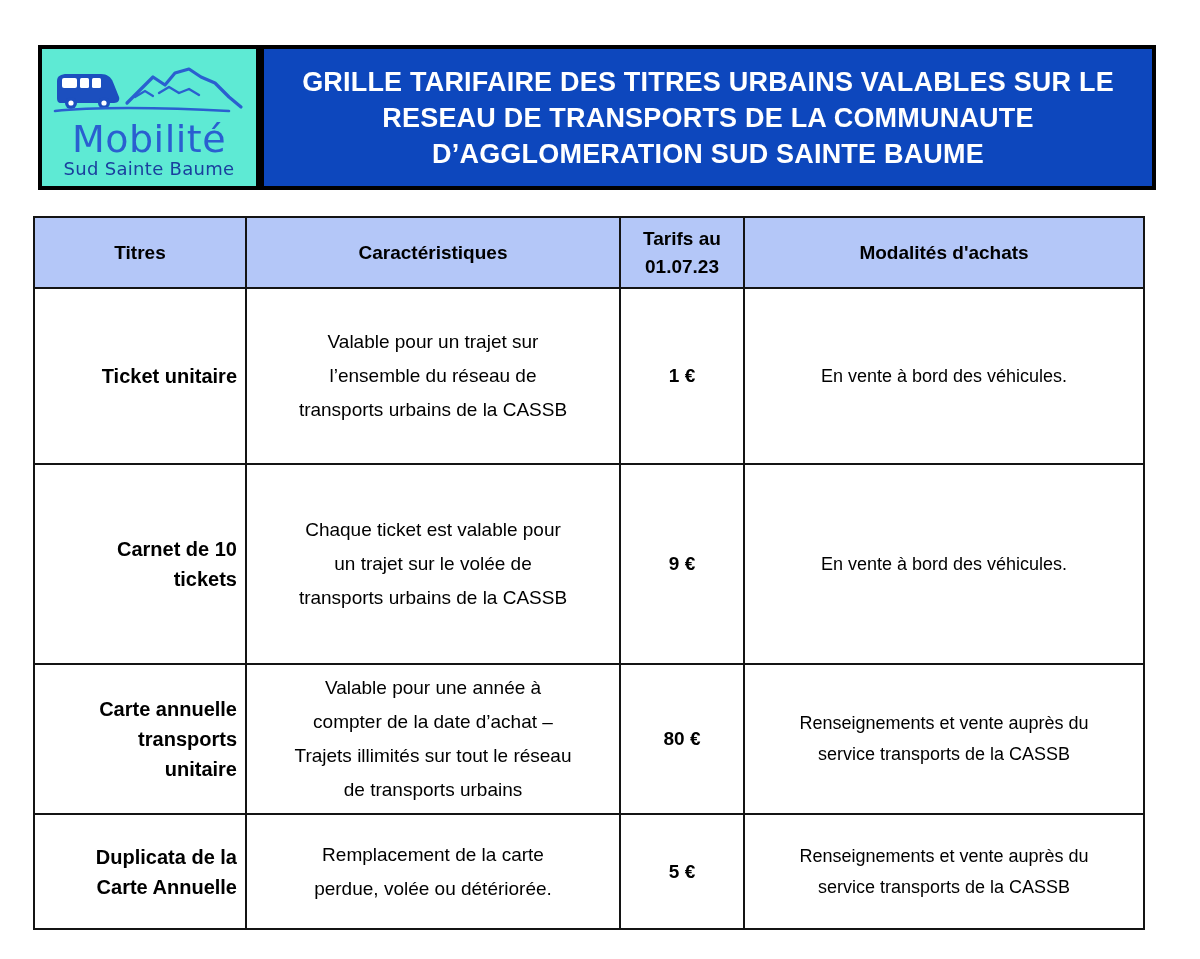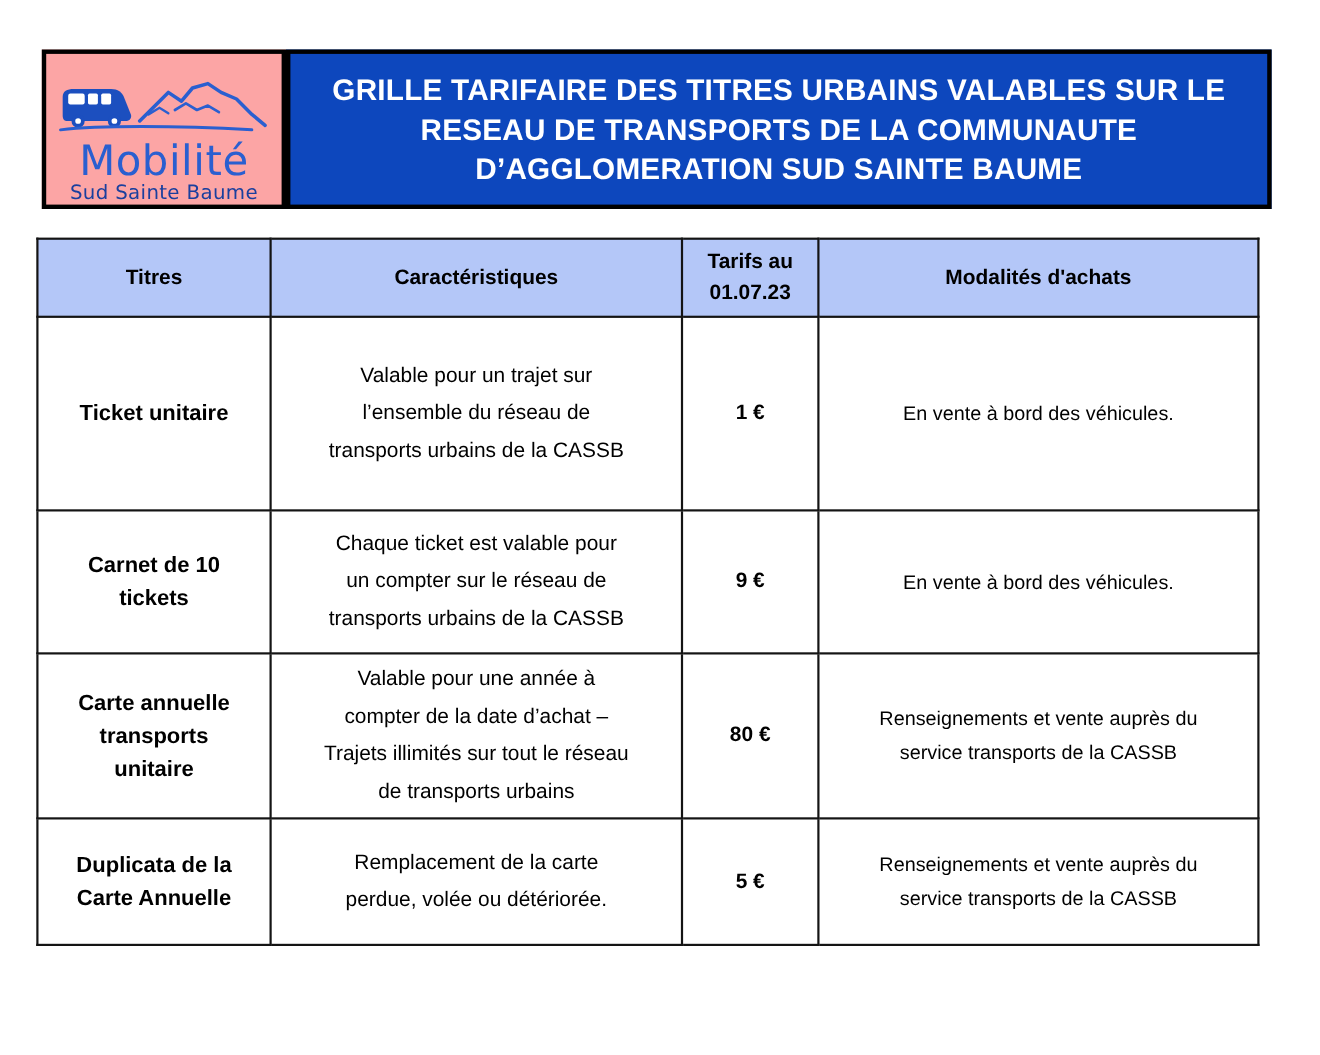--- a/index.html
+++ b/index.html
@@ -31,28 +31,28 @@
     width: 1118px;
     height: 145px;
     display: flex;
     align-items: stretch;
     box-sizing: border-box;
   }
 
   .logo-box {
     width: 222px;
     flex: 0 0 222px;
-    background: #fca5a5;
+    background: #5eead4;
     border: 4px solid #000000;
     box-sizing: border-box;
     position: relative;
     display: flex;
     flex-direction: column;
     align-items: center;
-    justify-content: flex-end;
+    justify-content: center;
     padding-top: 4px;
     overflow: hidden;
   }
 
   .logo-art {
     width: 200px;
     height: 58px;
     display: block;
     margin: 2px 0 0 0;
   }
@@ -128,21 +128,21 @@
     text-align: center;
     height: 71px;
   }
 
   .col-titres   { width: 212px; }
   .col-carac    { width: 374px; }
   .col-tarifs   { width: 124px; }
   .col-modal    { width: 400px; }
 
   .cell-titre {
-    text-align: center;
+    text-align: right;
     font-weight: bold;
     font-size: 20px;
     line-height: 30px;
   }
 
   .cell-carac {
     text-align: center;
     font-size: 19px;
     line-height: 34px;
   }
@@ -156,21 +156,21 @@
 
   .cell-modal {
     text-align: center;
     font-size: 18px;
     line-height: 31px;
     padding-left: 10px;
     padding-right: 10px;
   }
 
   .row-h1 td { height: 176px; }
-  .row-h2 td { height: 130px; }
+  .row-h2 td { height: 200px; }
   .row-h3 td { height: 144px; }
   .row-h4 td { height: 115px; }
 </style>
 </head>
 <body>
 
 <div class="page">
 
   <div class="header-band">
 
@@ -241,21 +241,21 @@
         </td>
       </tr>
 
       <tr class="row-h2">
         <td class="cell-titre">
           <div>Carnet de 10</div>
           <div>tickets</div>
         </td>
         <td class="cell-carac">
           <div>Chaque ticket est valable pour</div>
-          <div>un compter sur le réseau de</div>
+          <div>un trajet sur le volée de</div>
           <div>transports urbains de la CASSB</div>
         </td>
         <td class="cell-tarif">9 €</td>
         <td class="cell-modal">
           <div>En vente à bord des véhicules.</div>
         </td>
       </tr>
 
       <tr class="row-h3">
         <td class="cell-titre">

